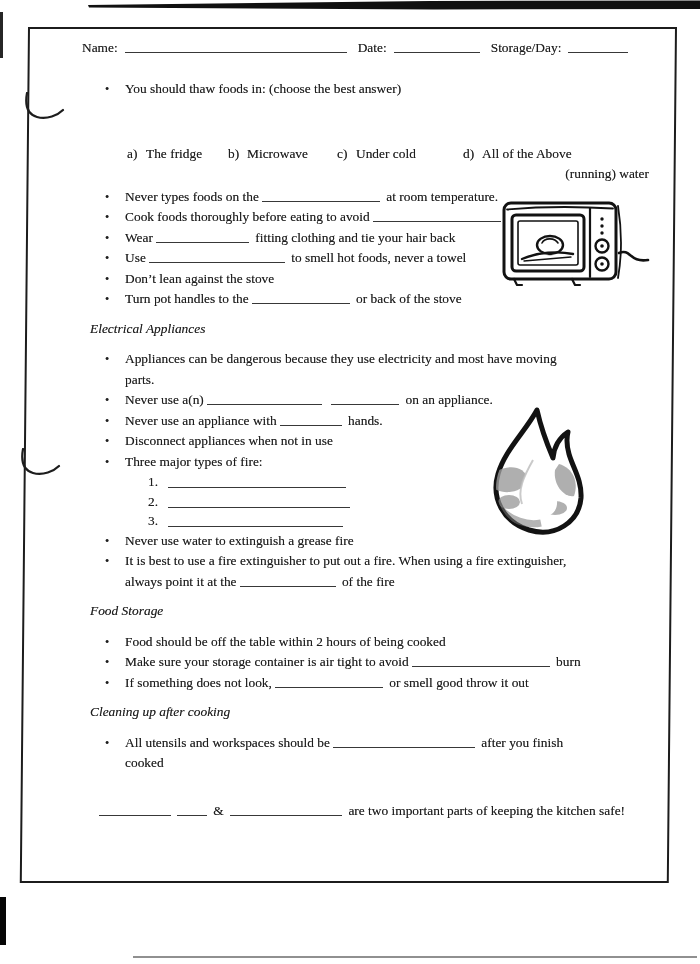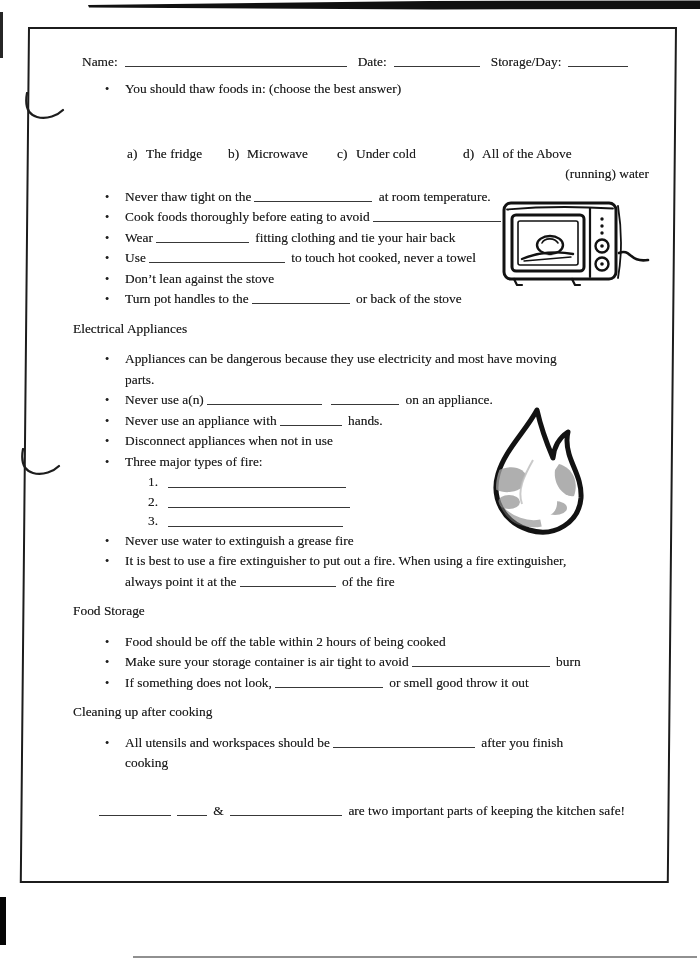--- a/index.html
+++ b/index.html
@@ -23,40 +23,40 @@
   
   .art-top{position:absolute;left:0;top:0;}
   .art-left-tick{position:absolute;left:0;top:12px;width:2.5px;height:46px;background:#262626;}
   .art-bottom-mark{position:absolute;left:0;top:897px;width:5.5px;height:48px;background:#050505;}
   .art-bottom-line{position:absolute;left:133px;top:956px;width:564px;height:2px;background:#7d7d7d;opacity:.85;}
   .hook{position:absolute;}
 
   
   .header-row{
     position:absolute;left:82px;top:40px;width:560px;
-    font-size:13.4px;display:flex;align-items:baseline;white-space:nowrap;margin-top:14px;
+    font-size:13.4px;display:flex;align-items:baseline;white-space:nowrap;
   }
   .hlabel{margin-right:4px;}
   .hgap{display:inline-block;width:8px;}
 
   .blank{
     display:inline-block;height:11px;
     border-bottom:1.4px solid #383838;
     margin:0 3px;vertical-align:baseline;transform:translateY(1px);
   }
 
   
   #content-blocks{
     position:absolute;left:24px;top:79px;width:625px;
     font-size:13.4px;line-height:20.5px;
   }
   .blk-bullet{display:flex;padding-left:81px;}
   .blk-bullet .marker{width:20px;flex:0 0 20px;font-size:12px;}
   .blk-bullet .btext{flex:1 1 auto;}
-  .blk-heading{margin:9px 0 10px 49px;}
+  .blk-heading{margin:9px 0 10px 66px;font-style:italic;}
   .blk-options{margin:4px 0 2px 103px;}
   .opt-row{display:flex;white-space:nowrap;}
   .opt-col{display:inline-block;margin-top:40px;}
   .opt-key{display:inline-block;width:19px;}
   .opt-cont{white-space:nowrap;}
   .blk-numbered{margin-left:124px;line-height:19.5px;}
   .num-row .num{display:inline-block;width:17px;}
   .num-row .blank{transform:translateY(2px);}
   .blk-footer{margin-top:27px;margin-left:48px;text-align:center;}
 
@@ -103,33 +103,33 @@
       <div class="opt-row">
         <span class="opt-col" style="width: 101px;"><span class="opt-key">a)</span><span>The fridge</span></span>
         <span class="opt-col" style="width: 109px;"><span class="opt-key">b)</span><span>Microwave</span></span>
         <span class="opt-col" style="width: 126px;"><span class="opt-key">c)</span><span>Under cold</span></span>
         <span class="opt-col"><span class="opt-key">d)</span><span>All of the Above</span></span>
       </div>
       <div class="opt-cont" style="margin-left: 228px; text-align: right;">(running) water</div>
     </div>
     <div class="blk-bullet">
       <span class="marker">•</span>
-      <span class="btext"><span>Never thaw tight on the</span><span class="blank" style="width: 118px;"></span><span> at room temperature.</span></span>
+      <span class="btext"><span>Never types foods on the</span><span class="blank" style="width: 118px;"></span><span> at room temperature.</span></span>
     </div>
     <div class="blk-bullet">
       <span class="marker">•</span>
       <span class="btext"><span>Cook foods thoroughly before eating to avoid</span><span class="blank" style="width: 128px;"></span><span>.</span></span>
     </div>
     <div class="blk-bullet">
       <span class="marker">•</span>
       <span class="btext"><span>Wear</span><span class="blank" style="width: 93px;"></span><span> fitting clothing and tie your hair back</span></span>
     </div>
     <div class="blk-bullet">
       <span class="marker">•</span>
-      <span class="btext"><span>Use</span><span class="blank" style="width: 136px;"></span><span> to touch hot cooked, never a towel</span></span>
+      <span class="btext"><span>Use</span><span class="blank" style="width: 136px;"></span><span> to smell hot foods, never a towel</span></span>
     </div>
     <div class="blk-bullet">
       <span class="marker">•</span>
       <span class="btext"><span>Don’t lean against the stove</span></span>
     </div>
     <div class="blk-bullet">
       <span class="marker">•</span>
       <span class="btext"><span>Turn pot handles to the</span><span class="blank" style="width: 98px;"></span><span> or back of the stove</span></span>
     </div>
     <div class="blk-heading">Electrical Appliances</div>
@@ -175,21 +175,21 @@
       <span class="marker">•</span>
       <span class="btext"><span>Make sure your storage container is air tight to avoid</span><span class="blank" style="width: 138px;"></span><span> burn</span></span>
     </div>
     <div class="blk-bullet">
       <span class="marker">•</span>
       <span class="btext"><span>If something does not look,</span><span class="blank" style="width: 108px;"></span><span> or smell good throw it out</span></span>
     </div>
     <div class="blk-heading">Cleaning up after cooking</div>
     <div class="blk-bullet">
       <span class="marker">•</span>
-      <span class="btext"><span>All utensils and workspaces should be</span><span class="blank" style="width: 142px;"></span><span> after you finish</span><br><span>cooking</span></span>
+      <span class="btext"><span>All utensils and workspaces should be</span><span class="blank" style="width: 142px;"></span><span> after you finish</span><br><span>cooked</span></span>
     </div>
     <div class="blk-footer"><span class="blank" style="width: 72px;"></span><span class="blank" style="width: 30px;"></span><span> &amp; </span><span class="blank" style="width: 112px;"></span><span> are two important parts of keeping the kitchen safe!</span></div>
   </div>
 
 <svg class="microwave-art" width="152" height="94" viewBox="0 0 152 94">
   <g stroke="#121212" fill="none" stroke-linecap="round" stroke-linejoin="round">
     <path d="M121,60 C133,55 131,70 150,67" stroke-width="2.6"></path>
     <rect x="6" y="10" width="112" height="76" rx="7" stroke-width="3" fill="#ffffff"></rect>
     <path d="M9,16.5 C42,13.5 82,13.5 115,15.5" stroke-width="1.8"></path>
     <path d="M120,13 C124,38 124,62 120,85" stroke-width="1.8"></path>

